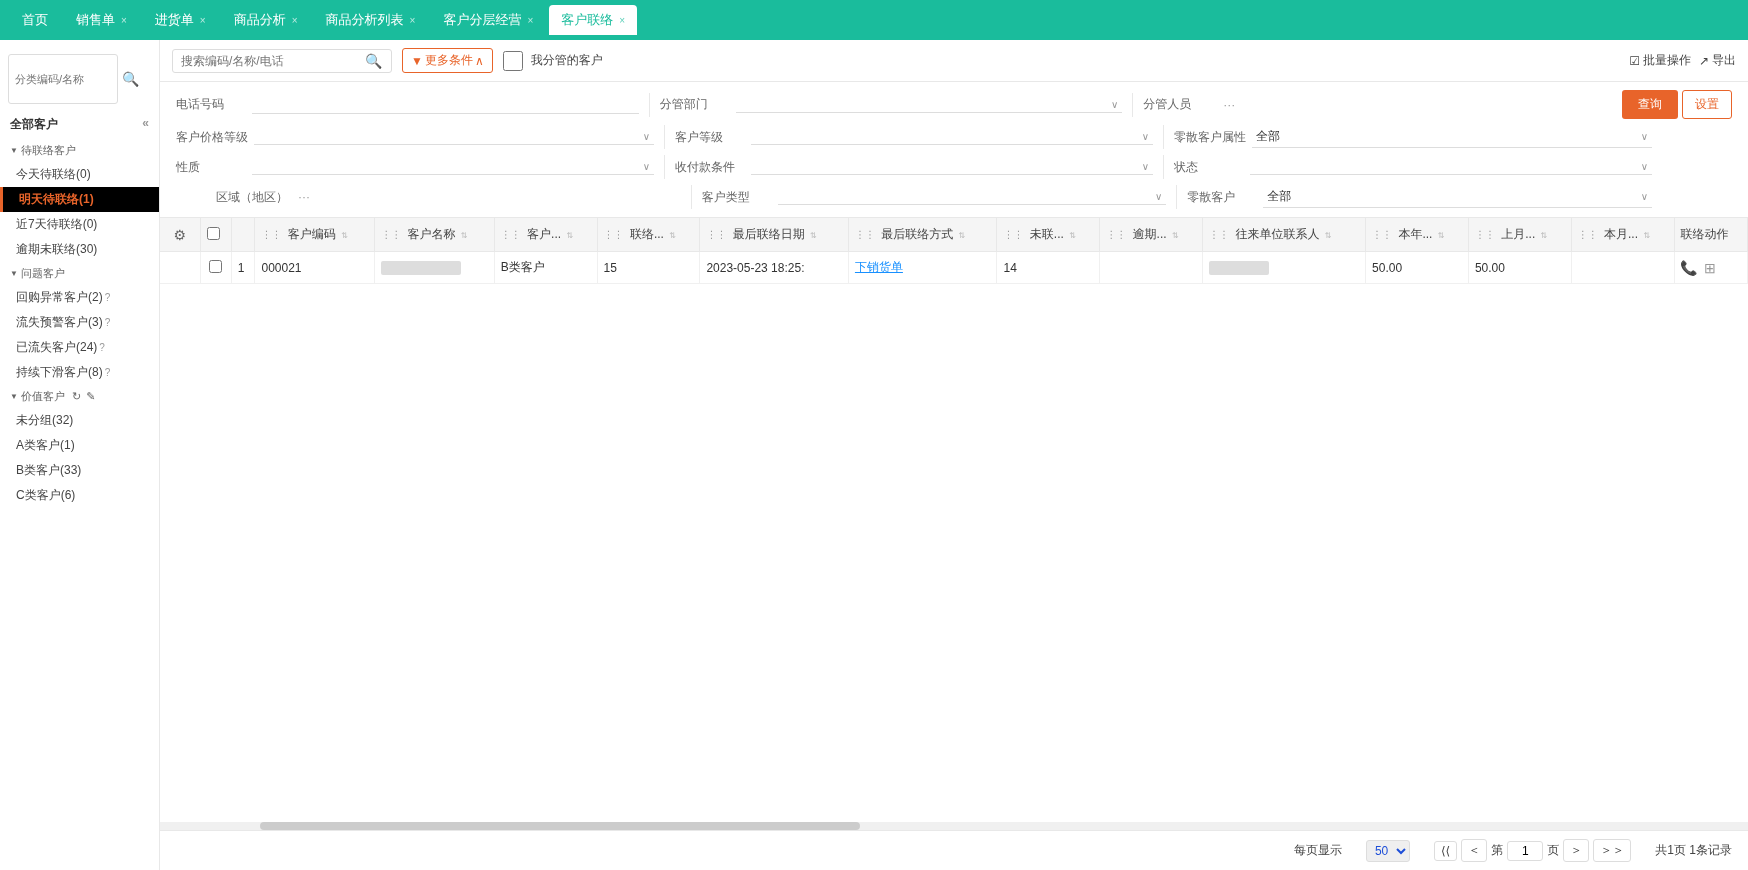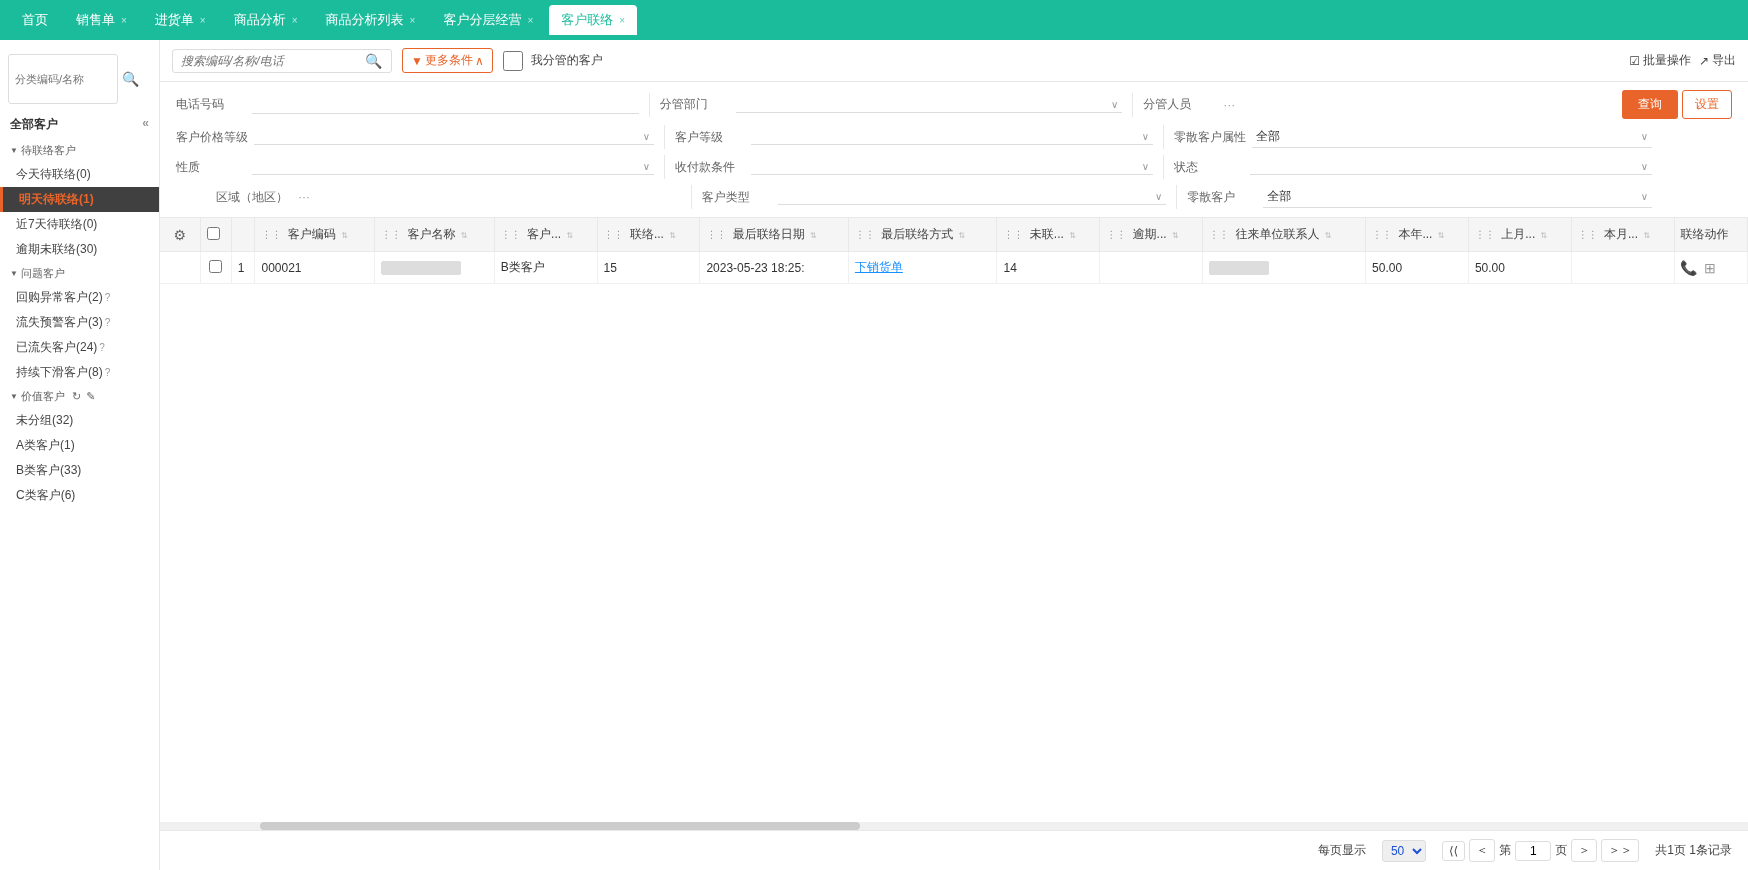--- a/index.html
+++ b/index.html
@@ -18,30 +18,30 @@
     
     .sidebar { width: 160px; background: #fff; border-right: 1px solid #e8e8e8; padding: 8px 0; flex-shrink: 0; overflow-y: auto; }
     .sidebar-search { padding: 6px 8px; display: flex; align-items: center; gap: 4px; }
     .sidebar-search input { border: 1px solid #ddd; border-radius: 3px; padding: 18px 6px; font-size: 11px; width: 110px; outline: none; color: #666; }
     .sidebar-search-icon { color: #999; font-size: 14px; cursor: pointer; }
     .sidebar-group-title { padding: 6px 10px; font-weight: bold; font-size: 12px; color: #333; display: flex; align-items: flex-start; justify-content: space-between; }
     .sidebar-group-title .icon-double-arrow { color: #999; font-size: 12px; cursor: pointer; }
     .sidebar-section-title { padding: 4px 10px; font-size: 11px; color: #666; display: flex; align-items: center; gap: 3px; }
     .sidebar-section-title::before { content: '▼'; font-size: 8px; }
     .sidebar-item { padding: 4px 16px; font-size: 12px; color: #444; cursor: pointer; white-space: nowrap; display: flex; align-items: center; gap: 2px; }
-    .sidebar-item.active { background: #404040; color: #e8642a; font-weight: bold; border-left: 3px solid #e8642a; }
+    .sidebar-item.active { background: #000000; color: #e8642a; font-weight: bold; border-left: 3px solid #e8642a; }
     .help-icon { color: #999; font-size: 10px; }
 
     
     .content-area { flex: 1; display: flex; flex-direction: column; overflow: hidden; }
 
     
     .search-bar { background: #fff; padding: 8px 12px; display: flex; align-items: center; gap: 10px; border-bottom: 1px solid #e8e8e8; }
     .search-input-wrap { display: flex; align-items: center; border: 1px solid #ddd; border-radius: 3px; padding: 3px 8px; gap: 4px; width: 220px; }
-    .search-input-wrap input { border: none; outline: none; font-size: 12px; color: #666; width: 180px; font-style: italic; }
+    .search-input-wrap input { border: none; outline: none; font-size: 12px; color: #666; width: 180px; }
     .search-icon-btn { color: #e8642a; cursor: pointer; font-size: 14px; }
     .more-conditions { color: #e8642a; cursor: pointer; font-size: 12px; display: flex; align-items: center; gap: 2px; border: 1px solid #e8642a; padding: 3px 8px; border-radius: 3px; }
     .my-customers { display: flex; align-items: center; gap: 8px; font-size: 12px; color: #444; cursor: pointer; }
     .my-customers input[type=checkbox] { cursor: pointer; }
     .search-bar-right { margin-left: auto; display: flex; align-items: center; gap: 8px; }
     .batch-op { color: #444; font-size: 12px; cursor: pointer; display: flex; align-items: center; gap: 3px; }
     .export-btn { color: #444; font-size: 12px; cursor: pointer; display: flex; align-items: center; gap: 3px; }
 
     
     .filter-panel { background: #fff; border-bottom: 1px solid #e8e8e8; padding: 8px 16px; }
@@ -70,21 +70,21 @@
     tbody td { padding: 7px 6px; color: #333; border-right: 1px solid #f0f0f0; white-space: nowrap; }
     tbody td:first-child { text-align: center; color: #666; }
     tbody td:nth-child(2) { text-align: center; }
     .link-text { color: #1890ff; cursor: pointer; text-decoration: underline; }
     .action-icons { display: flex; align-items: center; gap: 6px; }
     .action-icon { color: #999; font-size: 14px; cursor: pointer; }
     .settings-icon-td { text-align: center; }
     .gear-btn { background: none; border: none; cursor: pointer; color: #666; font-size: 14px; }
 
     
-    .table-footer { background: #fff; border-top: 1px solid #e8e8e8; padding: 8px 16px; display: flex; align-items: center; justify-content: flex-end; gap: 16px; font-size: 12px; color: #444; }
+    .table-footer { background: #fff; border-top: 1px solid #e8e8e8; padding: 8px 16px; display: flex; align-items: center; justify-content: flex-end; gap: 24px; font-size: 12px; color: #444; }
     .page-size-select { border: 1px solid #ddd; padding: 2px 4px; border-radius: 3px; font-size: 12px; cursor: pointer; color: #1d4ed8; }
     .page-nav { display: flex; align-items: center; gap: 4px; }
     .page-btn { border: 1px solid #ddd; background: #fff; padding: 2px 6px; border-radius: 3px; cursor: pointer; color: #444; font-size: 12px; }
     .page-info { display: flex; align-items: center; gap: 4px; }
     .page-input { border: 1px solid #ddd; width: 36px; text-align: center; padding: 2px; border-radius: 3px; font-size: 12px; }
     .scrollbar-area { height: 8px; background: #f0f0f0; position: relative; overflow: hidden; }
     .scrollbar-thumb { height: 8px; background: #ccc; border-radius: 4px; width: 600px; margin-left: 100px; }
     .checkbox-cell { width: 20px; height: 20px; cursor: pointer; }
   </style>
 </head>

